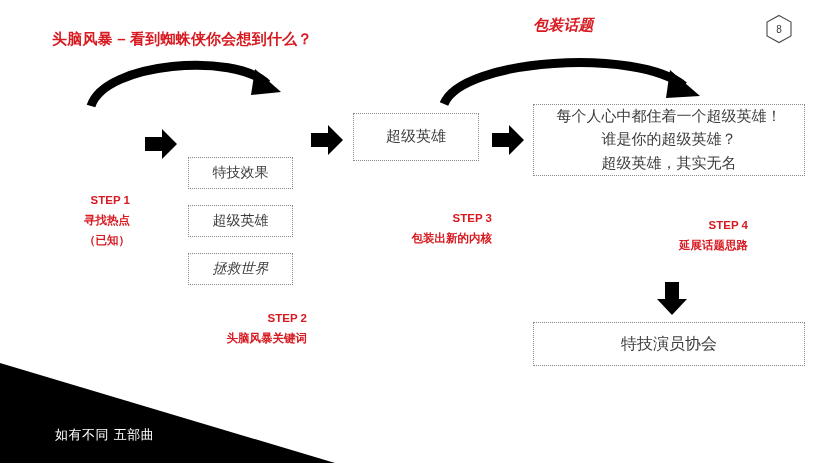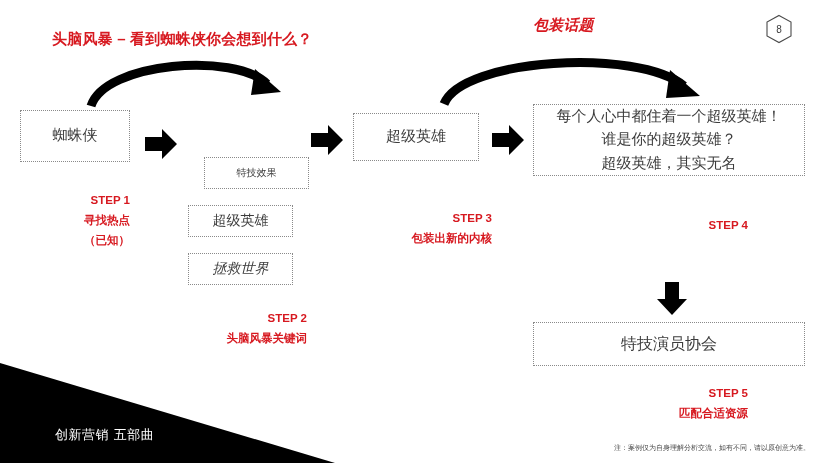--- a/index.html
+++ b/index.html
@@ -64,21 +64,21 @@
     align-items: center;
     justify-content: center;
     text-align: center;
     color: #3c3c3c;
     font-family: "DejaVu Sans", "Liberation Sans", sans-serif;
   }
   .dbox .inner { line-height: 1.55; }
 
   #box-spiderman { left: 20px;  top: 110px; width: 110px; height: 52px; font-size: 15px; }
   #box-kw-1      { left: 188px; top: 112px; width: 105px; height: 30px; font-size: 14px; }
-  #box-kw-2      { left: 204px; top: 157px; width: 105px; height: 32px; font-size: 10px; }
+  #box-kw-2      { left: 188px; top: 157px; width: 105px; height: 32px; font-size: 14px; }
   #box-kw-3      { left: 188px; top: 205px; width: 105px; height: 32px; font-size: 14px; }
   #box-kw-4      { left: 188px; top: 253px; width: 105px; height: 32px; font-size: 14px; font-style: italic; }
   #box-hero      { left: 353px; top: 113px; width: 126px; height: 48px; font-size: 15px; }
   #box-topic     { left: 533px; top: 104px; width: 272px; height: 72px; font-size: 15px; }
   #box-assoc     { left: 533px; top: 322px; width: 272px; height: 44px; font-size: 16px; }
 
   
   .step {
     position: absolute;
     color: #d71920;
@@ -164,23 +164,20 @@
   <svg class="curve" id="curve-1" viewBox="0 0 210 62">
     <path d="M6,58 C20,14 150,4 182,36" fill="none" stroke="#000000" stroke-width="9" stroke-linecap="butt"></path>
     <polygon points="170,21 196,44 166,47" fill="#000000"></polygon>
   </svg>
 
   <svg class="curve" id="curve-2" viewBox="0 0 275 66">
     <path d="M6,60 C24,14 200,4 246,42" fill="none" stroke="#000000" stroke-width="9" stroke-linecap="butt"></path>
     <polygon points="232,26 262,52 228,54" fill="#000000"></polygon>
   </svg>
 
-  <div class="dbox" id="box-spiderman">
-    <span class="inner">蜘蛛侠</span>
-  </div>
 
   <svg class="block-arrow" id="arrow-1" viewBox="0 0 32 34">
     <polygon points="0,10 17,10 17,2 32,17 17,32 17,24 0,24" fill="#000000"></polygon>
   </svg>
 
   <div class="dbox" id="box-kw-2">
     <span class="inner">特技效果</span>
   </div>
   <div class="dbox" id="box-kw-3">
     <span class="inner">超级英雄</span>
@@ -225,25 +222,21 @@
   <div class="step" id="step-2">
     <span class="t">STEP 2</span>
     <span class="t">头脑风暴关键词</span>
   </div>
   <div class="step" id="step-3">
     <span class="t">STEP 3</span>
     <span class="t">包装出新的内核</span>
   </div>
   <div class="step" id="step-4">
     <span class="t">STEP 4</span>
-  </div>
-  <div class="step" id="step-5">
-    <span class="t">STEP 5</span>
-    <span class="t">匹配合适资源</span>
+    <span class="t">延展话题思路</span>
   </div>
 
   <svg id="footer-triangle" viewBox="0 0 360 108" preserveAspectRatio="none">
     <polygon points="0,8 0,108 335,108" fill="#000000"></polygon>
   </svg>
-  <div id="footer-title">创新营销 五部曲</div>
-  <div id="footer-note">注：案例仅为自身理解分析交流，如有不同，请以原创意为准。</div>
+  <div id="footer-title">如有不同 五部曲</div>
 
 </div>
 
 </body></html>

